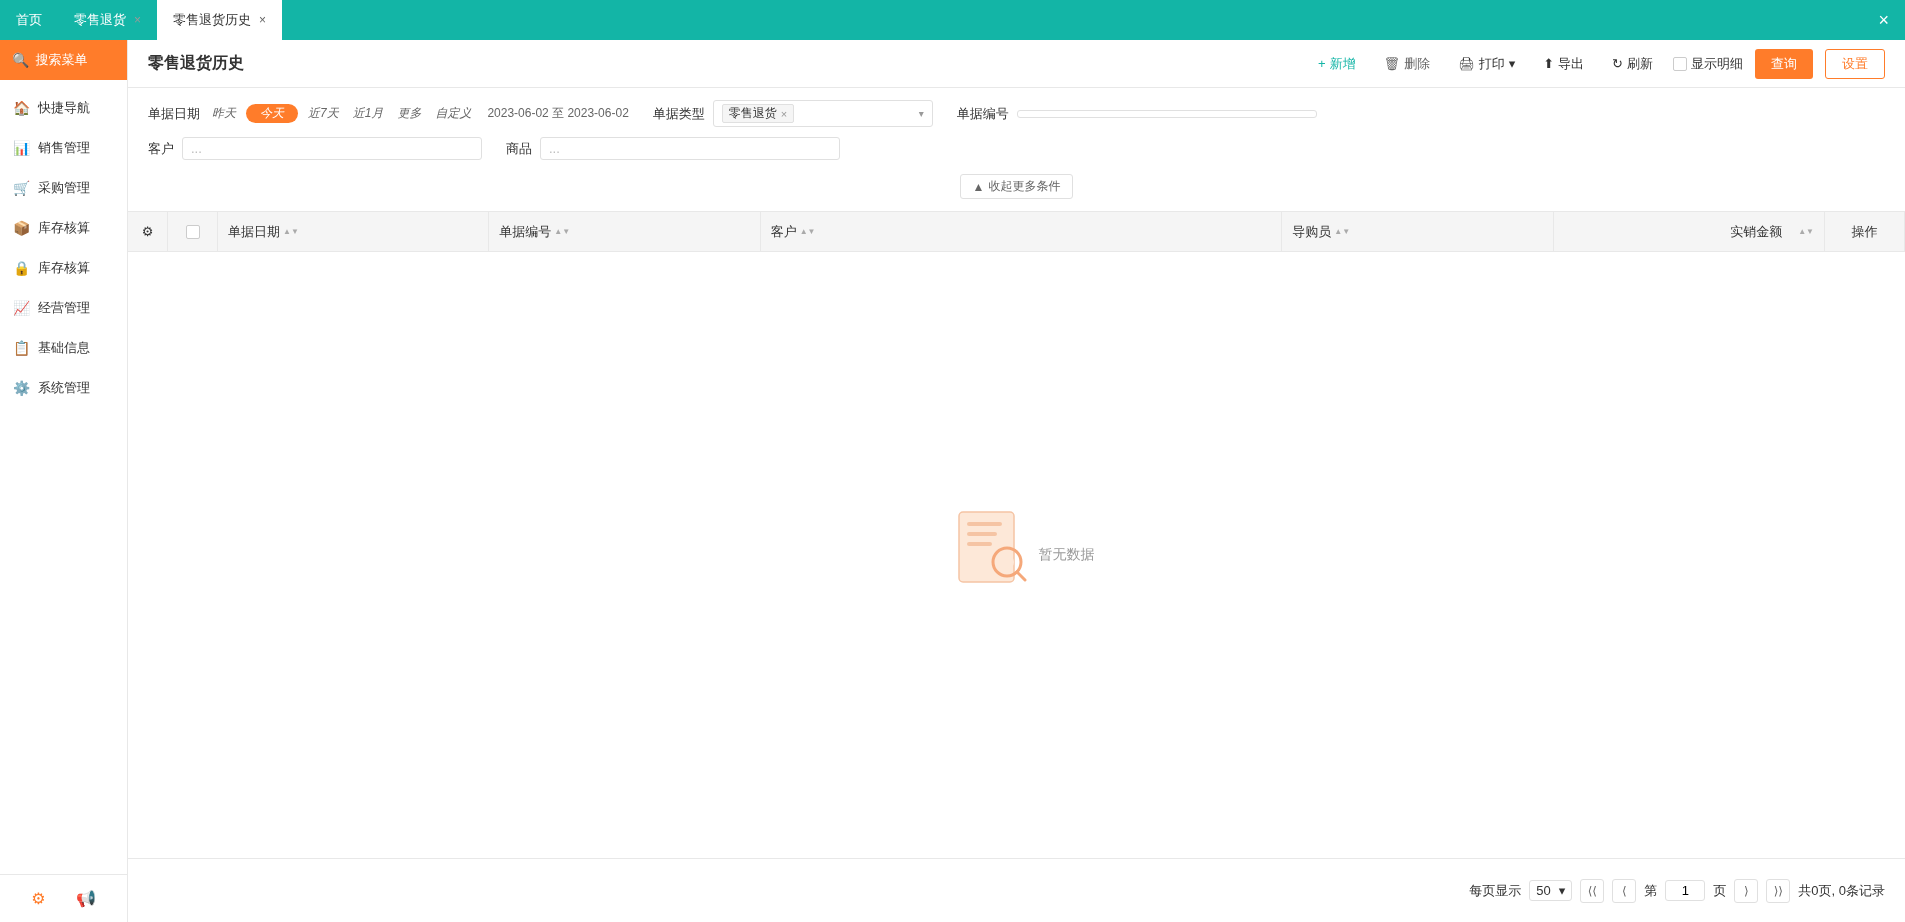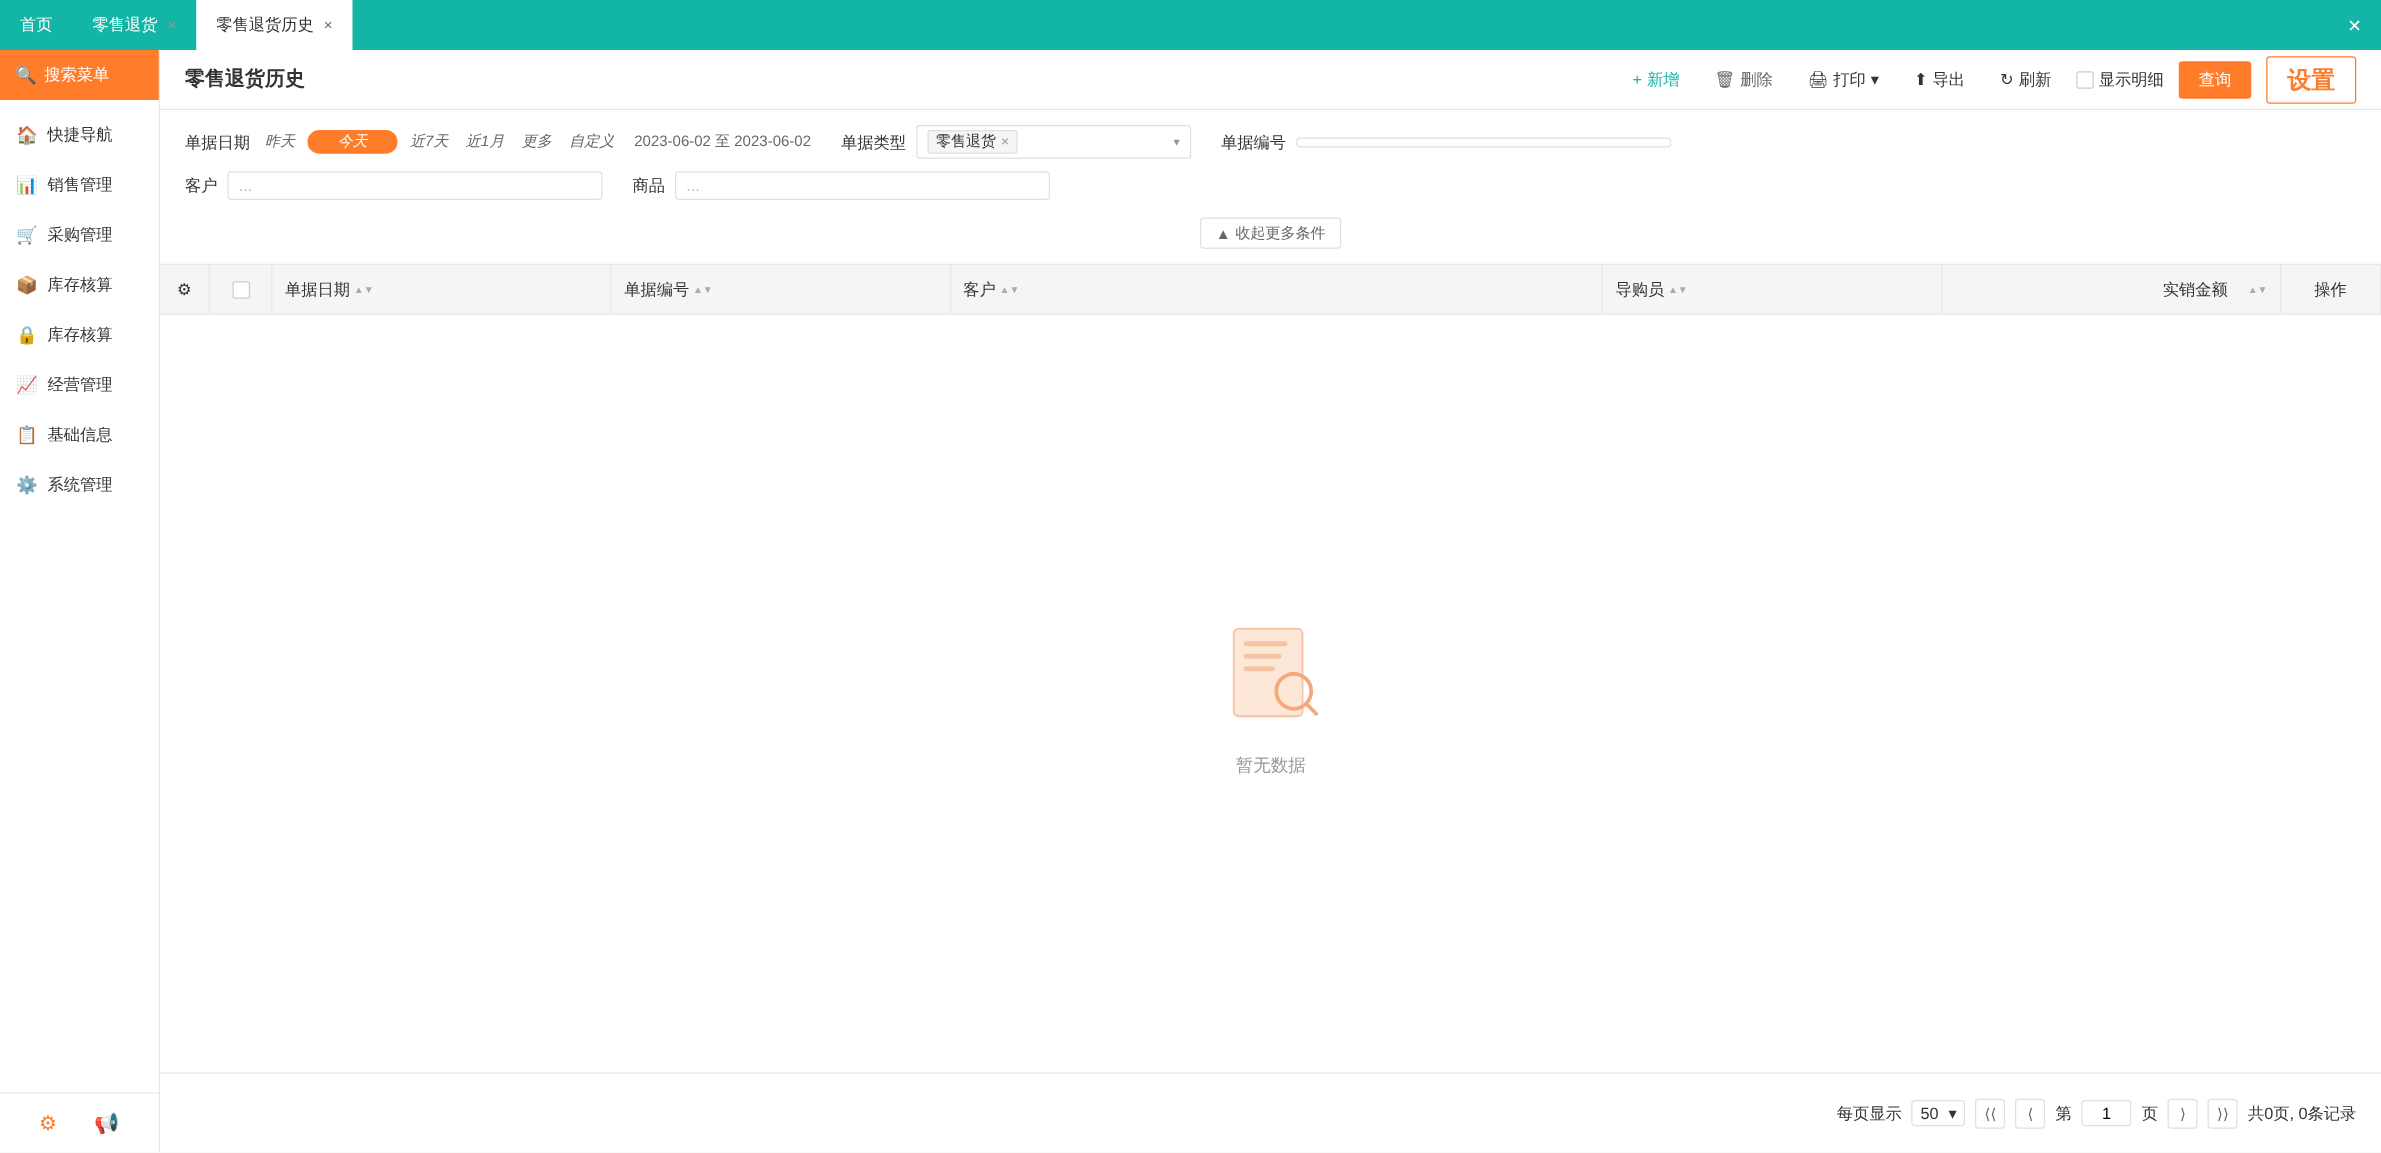--- a/index.html
+++ b/index.html
@@ -169,23 +169,22 @@
       border-radius: 3px;
       font-size: 13px;
       cursor: pointer;
     }
     .btn-setting {
       background: #fff;
       color: #ff7c2a;
       border: 1px solid #ff7c2a;
       padding: 5px 16px;
       border-radius: 3px;
-      font-size: 19px;
-      cursor: pointer;
-      font-weight: bold;
+      font-size: 13px;
+      cursor: pointer;
     }
     .show-detail-label {
       display: flex;
       align-items: center;
       gap: 4px;
       font-size: 13px;
       color: #333;
     }
     .checkbox-box {
       width: 14px;
@@ -229,21 +228,21 @@
       font-size: 12px;
       color: #666;
       cursor: pointer;
       padding: 1px 4px;
       font-style: italic;
     }
     .date-opt.active {
       background: #ff7c2a;
       color: #fff;
       border-radius: 10px;
-      padding: 1px 24px;
+      padding: 1px 14px;
     }
     .date-range {
       font-size: 12px;
       color: #666;
     }
     .filter-select {
       display: flex;
       align-items: center;
       border: 1px solid #e0e0e0;
       border-radius: 3px;
@@ -330,21 +329,21 @@
     .th.customer-th { flex: 2; min-width: 180px; }
     .th.guide-th { flex: 1; min-width: 140px; }
     .th.amount-th { flex: 1; min-width: 120px; justify-content: flex-end; }
     .th.action-th { width: 80px; justify-content: center; }
     .sort-arrows { display: flex; flex-direction: column; font-size: 8px; color: #aaa; line-height: 1; }
 
     
     .empty-state {
       flex: 1;
       display: flex;
-      flex-direction: column;
+      flex-direction: row;
       align-items: center;
       justify-content: center;
     }
     .empty-icon {
       width: 100px;
       height: 100px;
       margin-bottom: 16px;
     }
     .empty-text {
       font-size: 14px;

